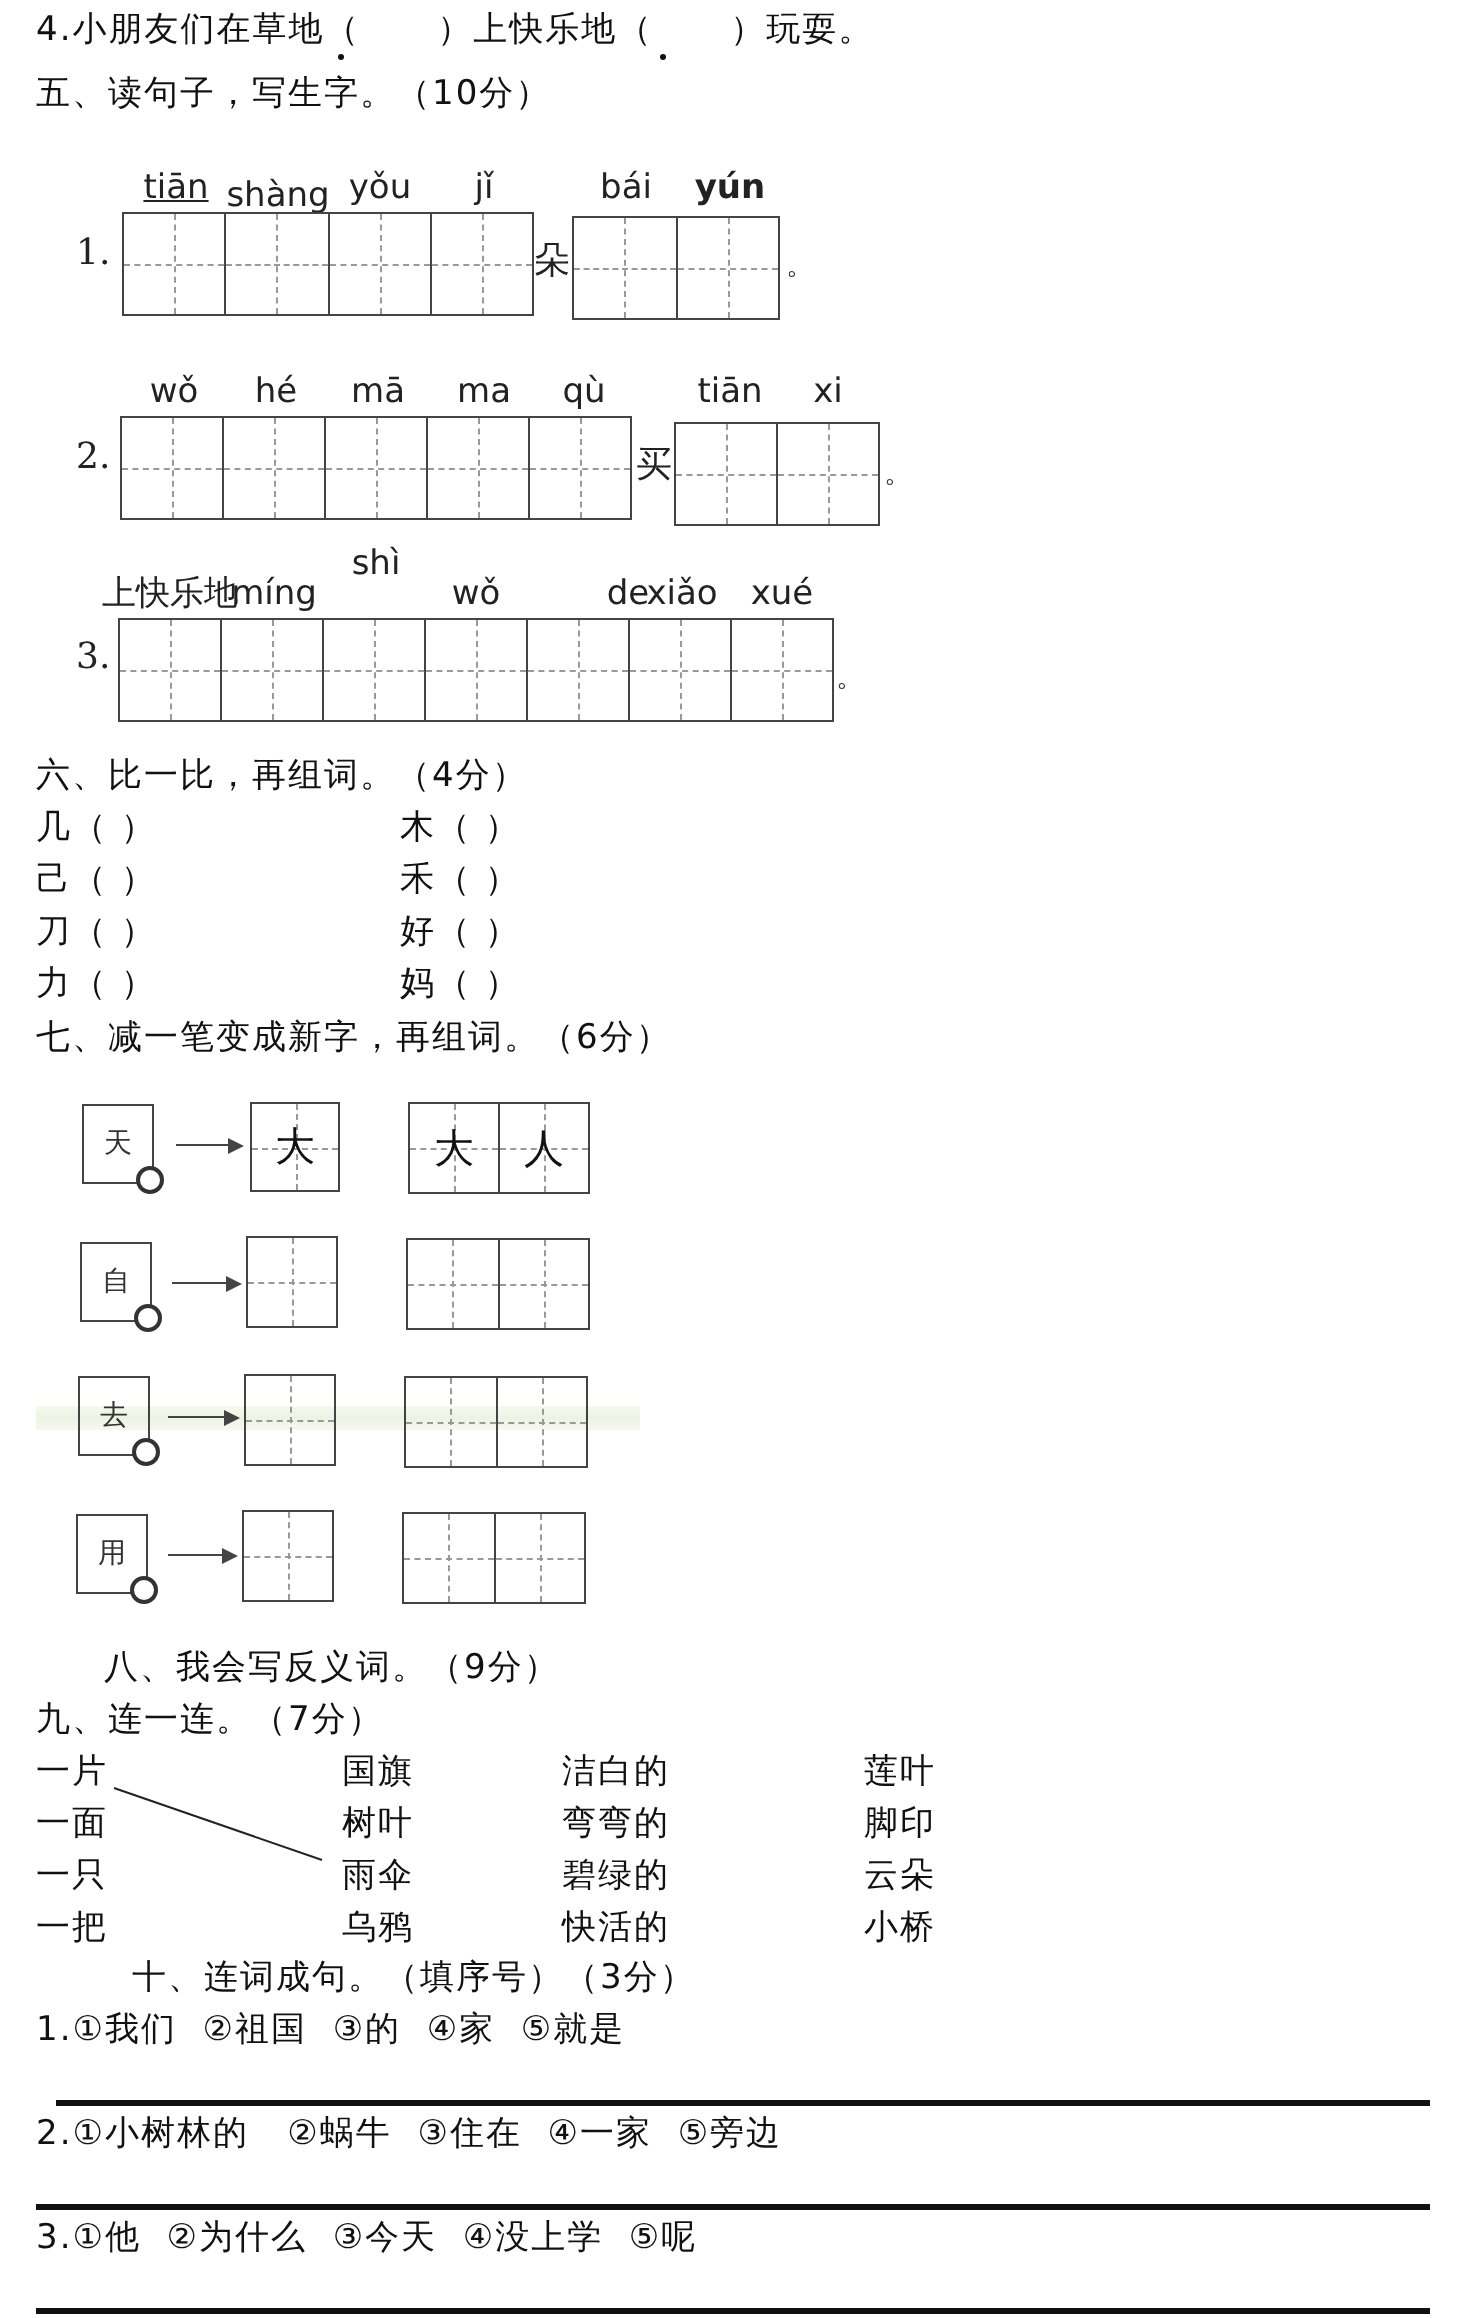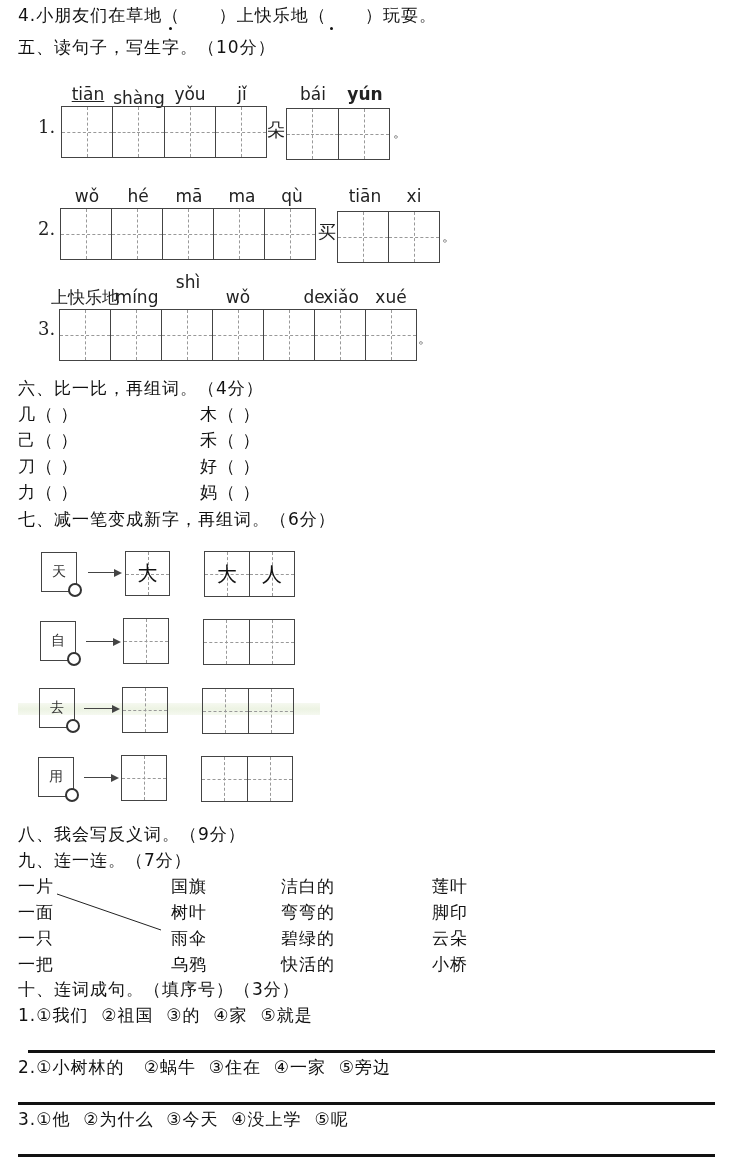--- a/index.html
+++ b/index.html
@@ -225,21 +225,21 @@
   <div class="arrow" style="left:84px;top:777px;width:33px;"></div>
   <div class="charbox" style="left:121px;top:755px;width:46px;height:46px;">
     <div class="cell"></div>
   </div>
   <div class="charbox" style="left:201px;top:756px;width:92px;height:46px;">
     <div class="cell"></div>
       <div class="cell"></div>
   </div>
 </div>
 
-<div class="line" style="top:823px;">八、我会写反义词。（9分）</div>
+<div class="line" style="top:823px;margin-left:34px;">八、我会写反义词。（9分）</div>
 
 <div class="line" style="top:849px;">九、连一连。（7分）</div>
 <div class="col" style="left:18px;top:873px;">
   <div>一片</div>
   <div>一面</div>
   <div>一只</div>
   <div>一把</div>
 </div>
 <div class="col" style="left:171px;top:873px;">
   <div>国旗</div>
@@ -256,19 +256,19 @@
 <div class="col" style="left:432px;top:873px;">
   <div>莲叶</div>
   <div>脚印</div>
   <div>云朵</div>
   <div>小桥</div>
 </div>
 <svg class="overlay" width="738" height="1159">
   <line x1="57" y1="894" x2="161" y2="930" stroke="#222" stroke-width="1"></line>
 </svg>
 
-<div class="line" style="top:978px;">十、连词成句。（填序号）（3分）</div>
+<div class="line" style="top:978px;margin-left:48px;">十、连词成句。（填序号）（3分）</div>
 <div class="line" style="top:1004px;">1.①我们  ②祖国  ③的  ④家  ⑤就是</div>
 <div class="answer-line" style="left:28px;top:1050px;width:687px;"></div>
 <div class="line" style="top:1056px;">2.①小树林的   ②蜗牛  ③住在  ④一家  ⑤旁边</div>
 <div class="answer-line" style="left:18px;top:1102px;width:697px;"></div>
 <div class="line" style="top:1108px;">3.①他  ②为什么  ③今天  ④没上学  ⑤呢</div>
 <div class="answer-line" style="left:18px;top:1154px;width:697px;"></div>
 
 </body></html>

